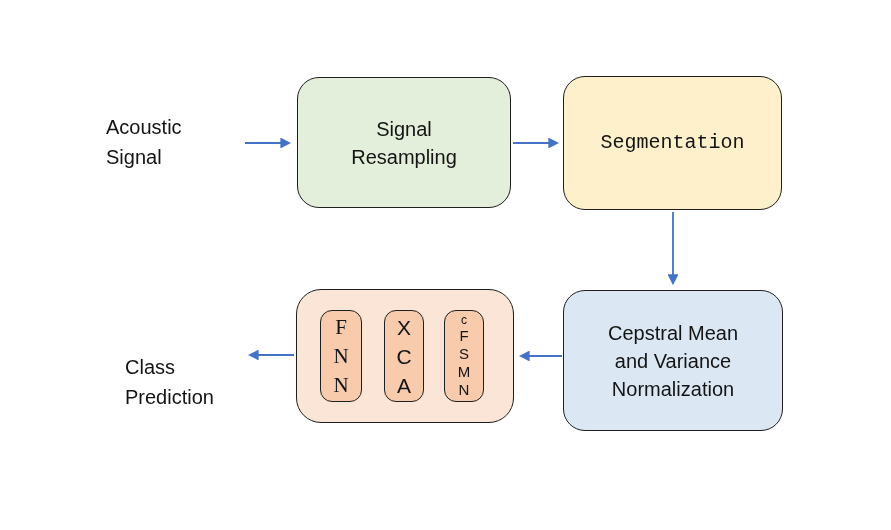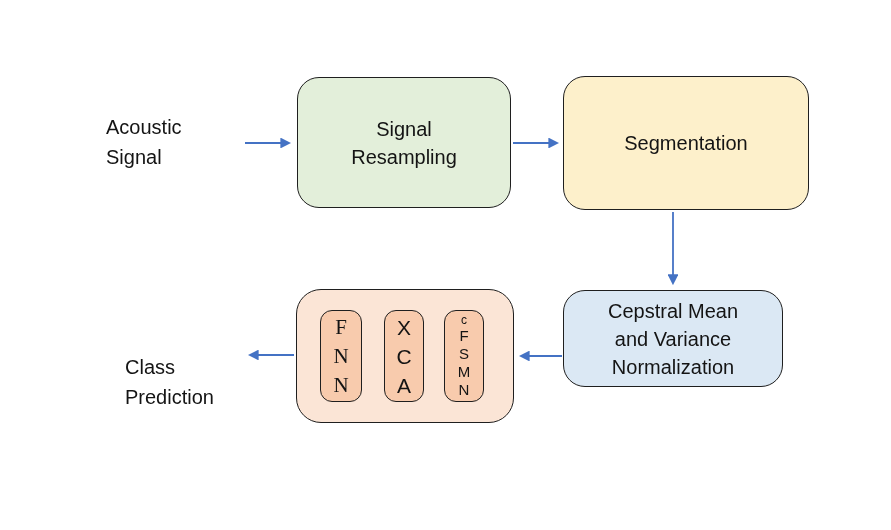--- a/index.html
+++ b/index.html
@@ -25,25 +25,25 @@
     white-space: pre-line;
     font-size: 20px;
     line-height: 28px;
     color: #141414;
   }
   #node-signal-resampling {
     left: 297px; top: 77px; width: 214px; height: 131px;
     border-radius: 22px; background: #e3efda;
   }
   #node-segmentation {
-    left: 563px; top: 76px; width: 246px; height: 134px;
-    border-radius: 22px; background: #fdf0cb;
+    left: 563px; top: 76px; width: 219px; height: 134px;
+    border-radius: 22px; background: #fdf0cb; font-family: Liberation Mono, monospace;
   }
   #node-cmvn {
-    left: 563px; top: 290px; width: 220px; height: 97px;
+    left: 563px; top: 290px; width: 220px; height: 141px;
     border-radius: 22px; background: #dbe8f4;
   }
   #node-model {
     left: 296px; top: 289px; width: 218px; height: 134px;
     border-radius: 25px; background: #fbe5d6;
   }
   .sub-node {
     position: absolute;
     top: 20px;
     height: 92px;

